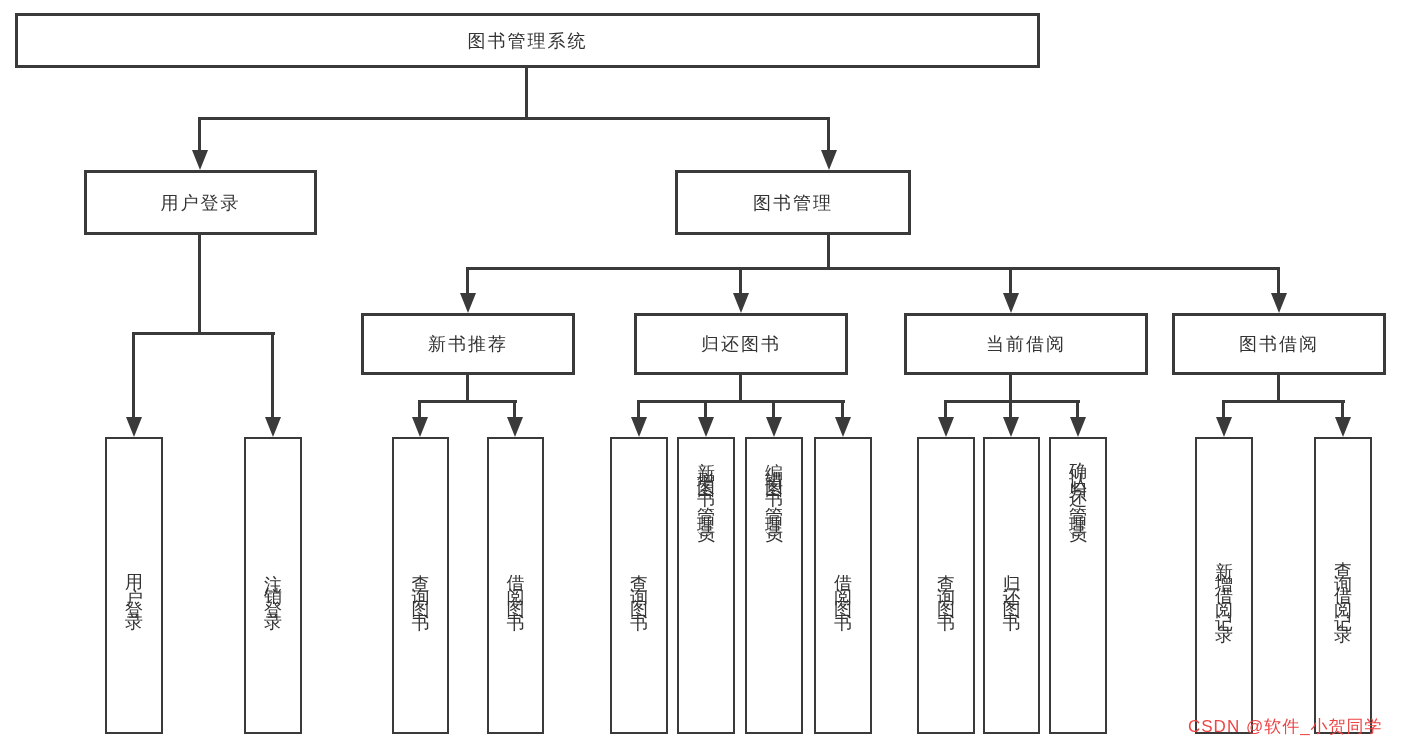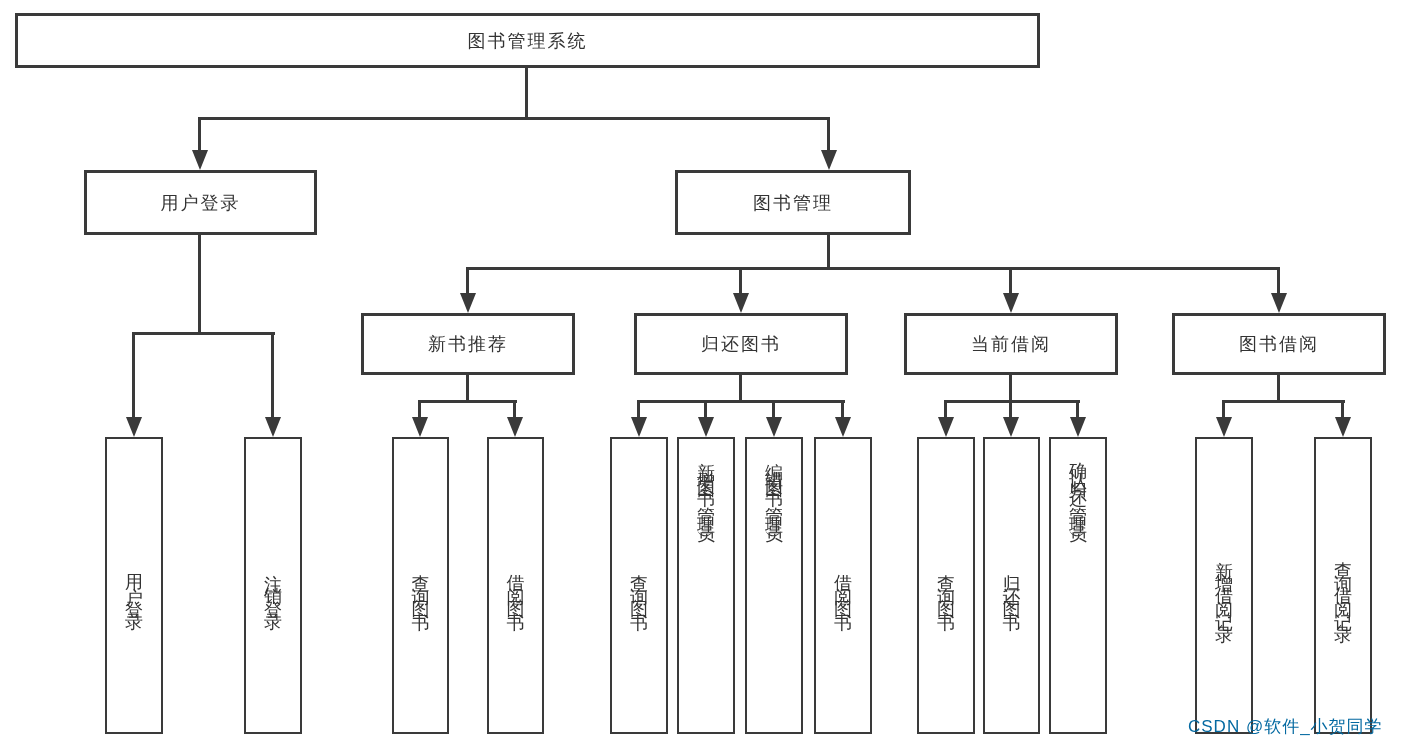--- a/index.html
+++ b/index.html
@@ -24,21 +24,21 @@
 
   .vl { position:absolute; width:3px; background:#3a3a3a; }
   .hl { position:absolute; height:3px; background:#3a3a3a; }
   .arr {
     position:absolute; width:0; height:0;
     border-left:8px solid transparent; border-right:8px solid transparent;
     border-top:20px solid #3a3a3a;
   }
   .watermark {
     position:absolute; left:1188px; top:715px; z-index:5;
-    font-size:17px; color:#0369a1; letter-spacing:1px; white-space:nowrap;
+    font-size:17px; color:#ef4444; letter-spacing:1px; white-space:nowrap;
   }
 </style>
 </head>
 <body>
 
 <div class="canvas">
 
   <div class="box" style="left:15px; top:13px; width:1025px; height:55px;">
     <span>图书管理系统</span>
   </div>
@@ -49,21 +49,21 @@
   <div class="box" style="left:675px; top:170px; width:236px; height:65px;">
     <span>图书管理</span>
   </div>
 
   <div class="box" style="left:361px; top:313px; width:214px; height:62px;">
     <span>新书推荐</span>
   </div>
   <div class="box" style="left:634px; top:313px; width:214px; height:62px;">
     <span>归还图书</span>
   </div>
-  <div class="box" style="left:904px; top:313px; width:214px; height:62px;">
+  <div class="box" style="left:904px; top:313px; width:244px; height:62px;">
     <span>当前借阅</span>
   </div>
   <div class="box" style="left:1172px; top:313px; width:214px; height:62px;">
     <span>图书借阅</span>
   </div>
 
   <div class="box leaf" style="left:105px; top:437px; width:58px; height:297px;">
     <span class="vlabel">用户登录</span>
   </div>
   <div class="box leaf" style="left:244px; top:437px; width:58px; height:297px;">

